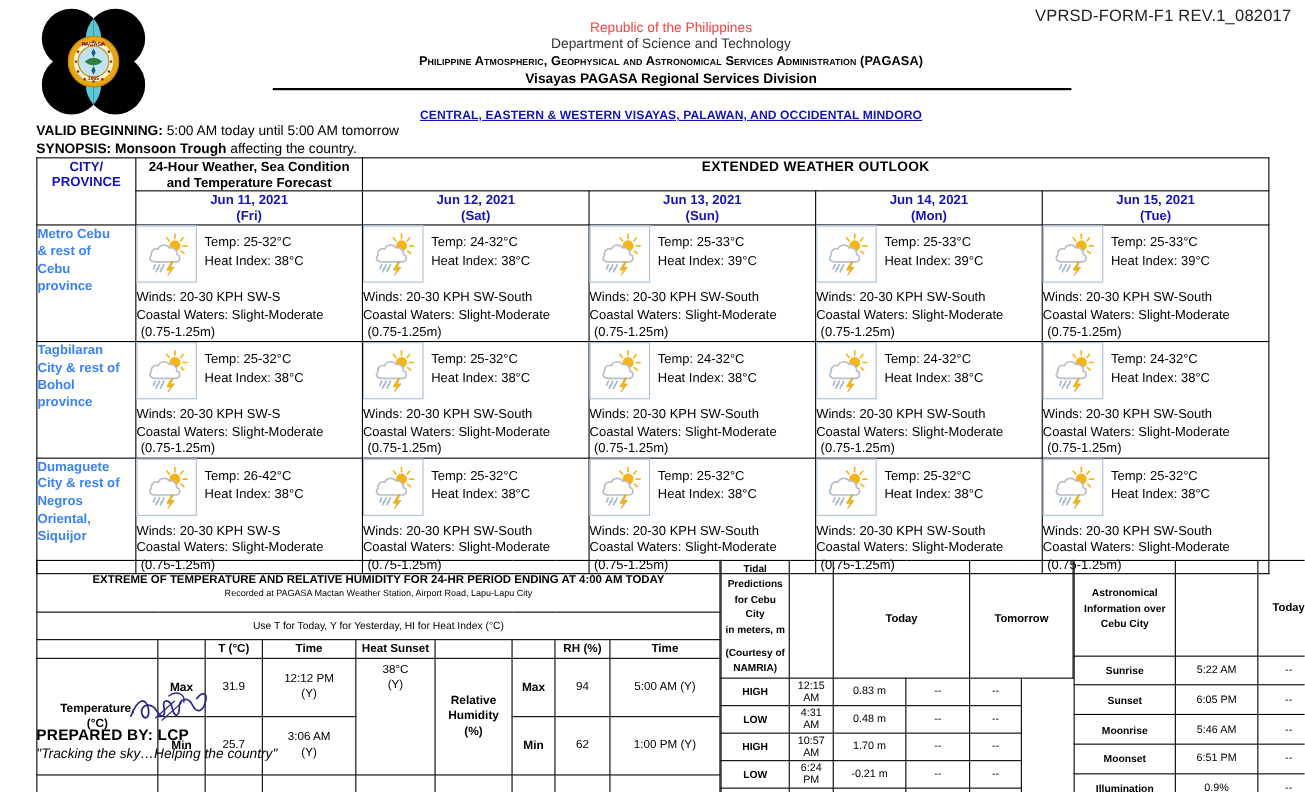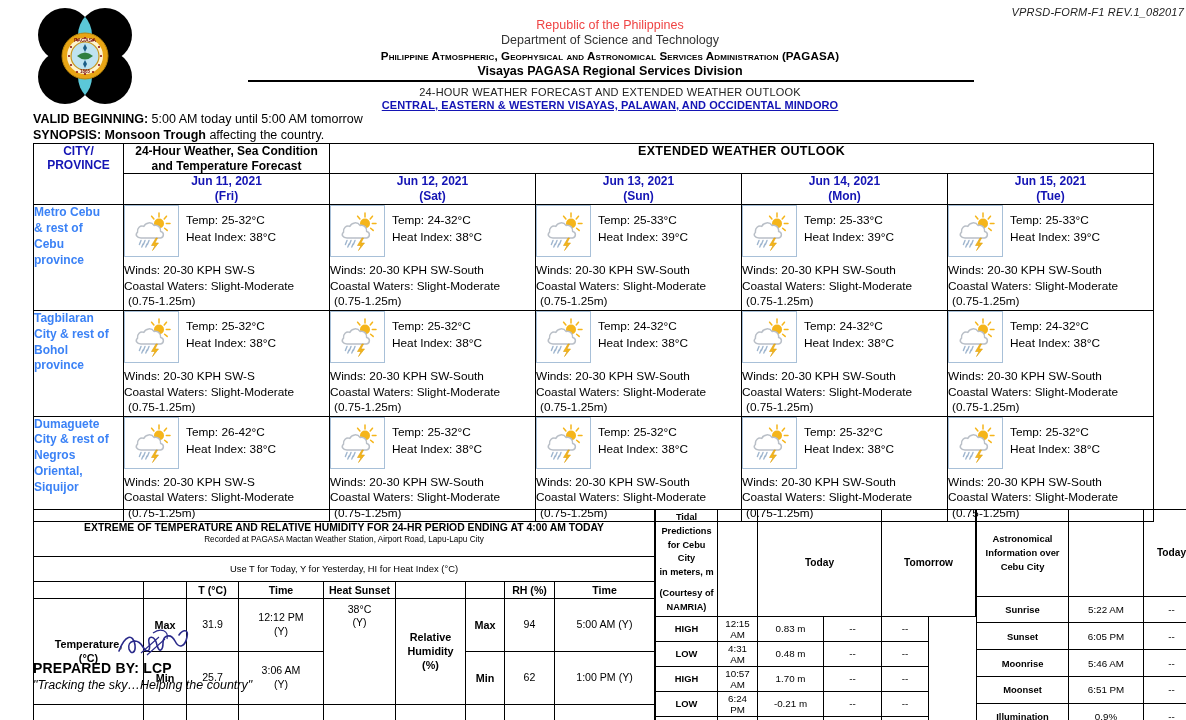--- a/index.html
+++ b/index.html
@@ -8,22 +8,22 @@
     width:1186px; height:720px;
     background:#ffffff;
     font-family:"Liberation Sans", sans-serif;
     color:#000;
     position:relative;
     overflow:hidden;
   }
 
   
   .form-ref{
-    position:absolute; top:6px; right:2px;
-    font-size:11px; font-style:italic; color:#222;
+    position:absolute; top:6px; right:12px;
+    font-size:15px; color:#222;
     letter-spacing:.2px;
   }
 
   
   .header{ position:relative; height:104px; }
   .logo{
     position:absolute; left:33px; top:7px;
     width:104px; height:98px;
   }
   .logo svg{ display:block; }
@@ -242,21 +242,20 @@
 
   <div class="org-block">
     <div class="org-l1">Republic of the Philippines</div>
     <div class="org-l2">Department of Science and Technology</div>
     <div class="org-l3">Philippine Atmospheric, Geophysical and Astronomical Services Administration (PAGASA)</div>
     <div class="org-l4">Visayas PAGASA Regional Services Division</div>
   </div>
 
   <div class="rule"></div>
 
-  <div class="fc-title">24-HOUR WEATHER FORECAST AND EXTENDED WEATHER OUTLOOK</div>
   <div class="fc-sub">CENTRAL, EASTERN &amp; WESTERN VISAYAS, PALAWAN, AND OCCIDENTAL MINDORO</div>
 </div>
 
 <div class="valid-line">
   <b>VALID BEGINNING:</b>
   <span>5:00 AM today until 5:00 AM tomorrow</span>
 </div>
 <div class="syn-line">
   <b>SYNOPSIS:</b>
   <b>Monsoon Trough</b><span> affecting the country.</span>

